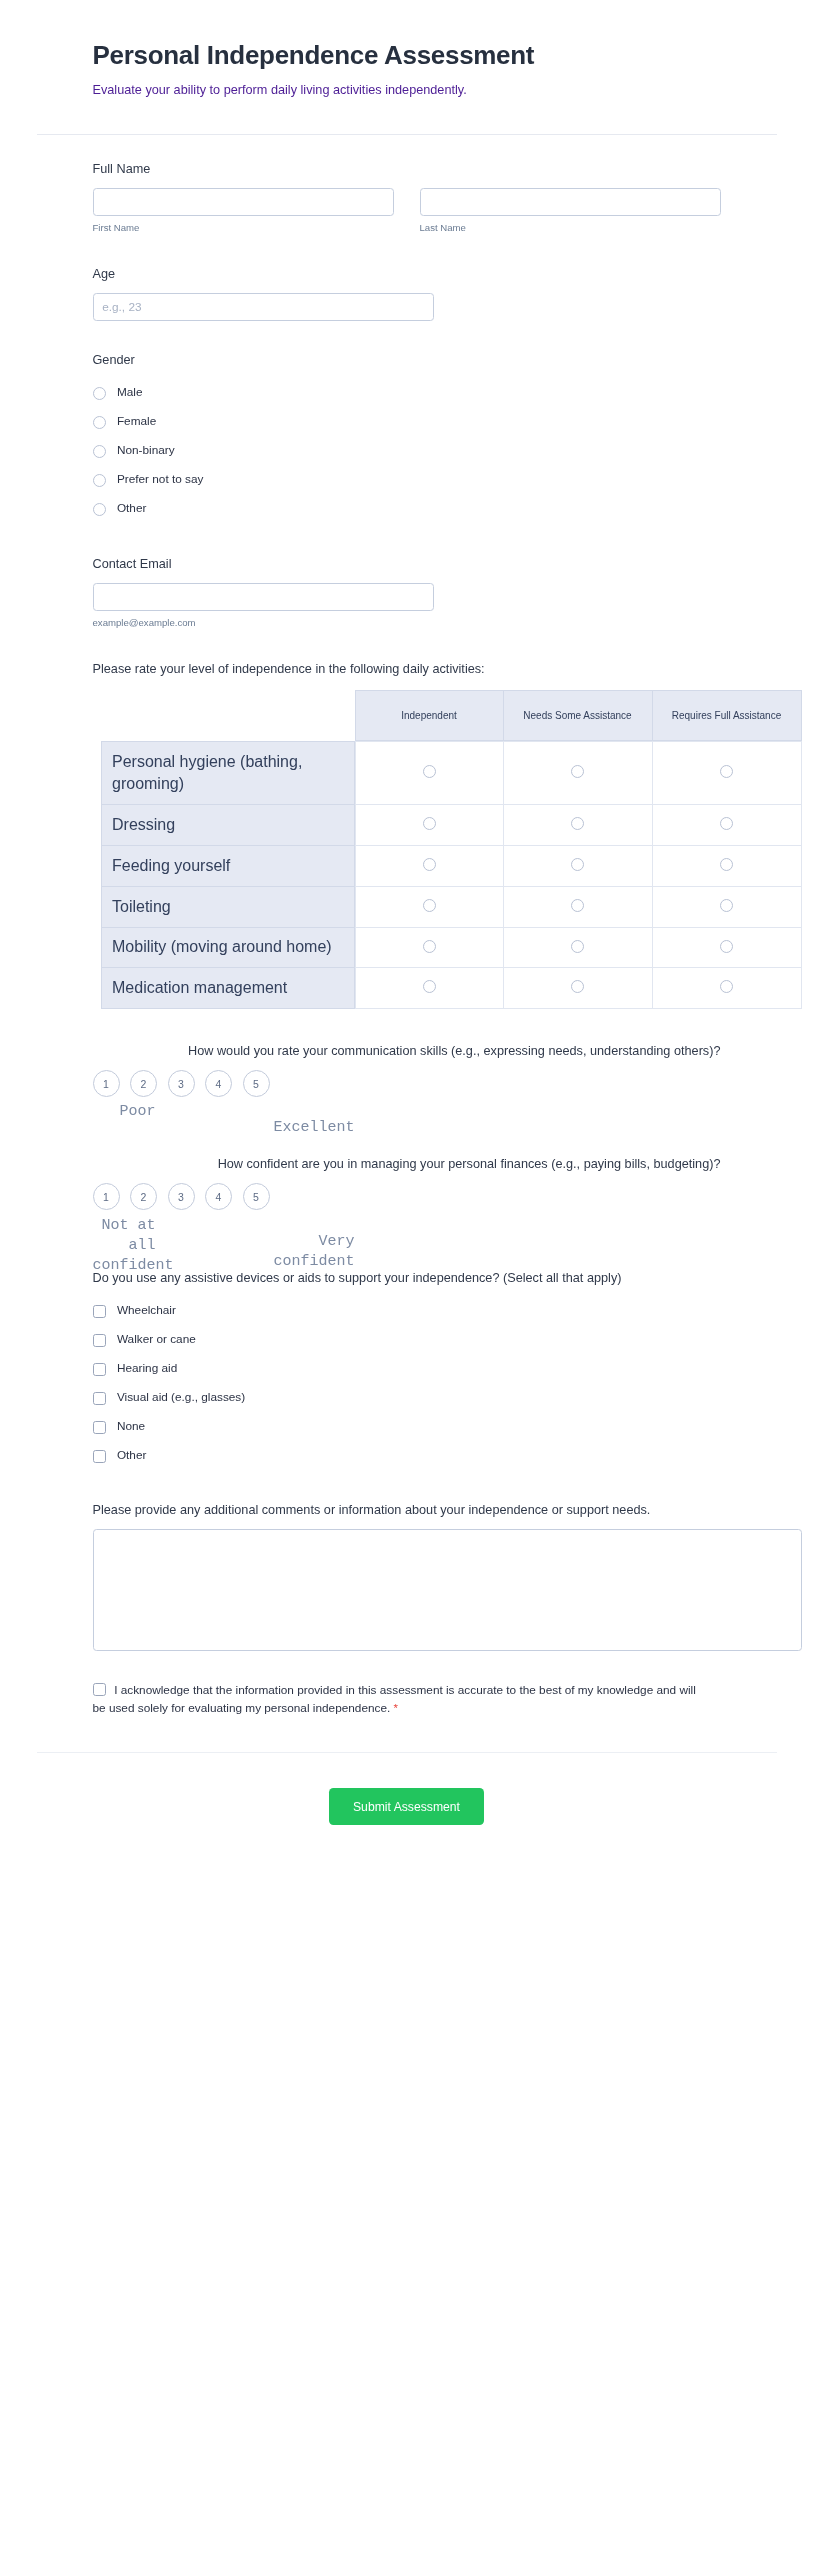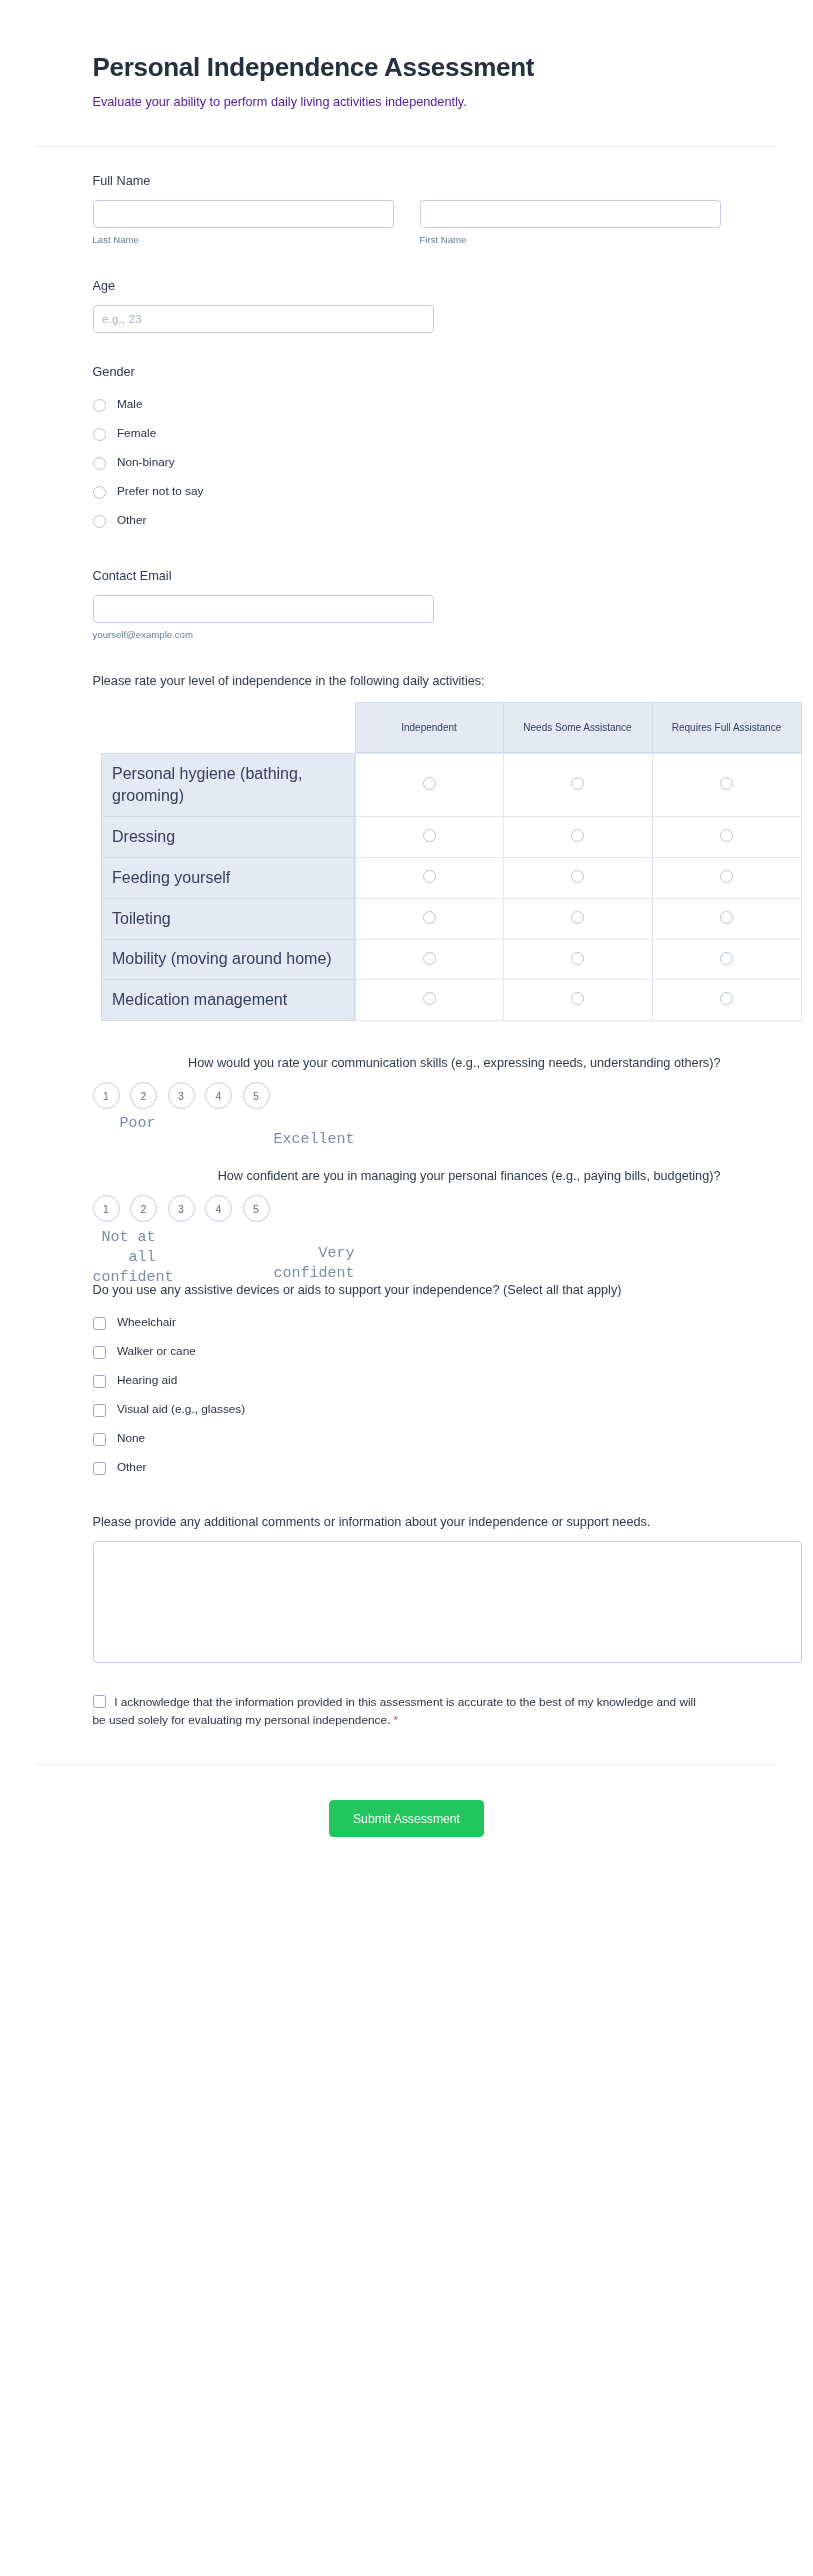--- a/index.html
+++ b/index.html
@@ -8,21 +8,21 @@
     background: #ffffff;
   }
   body {
     width: 813px;
     min-height: 2576px;
     font-family: "Liberation Sans", sans-serif;
     color: #2c3345;
     -webkit-font-smoothing: antialiased;
   }
 
-  .page { width: 740px; margin: 12px auto; background:#fff; }
+  .page { width: 740px; margin: 0 auto; background:#fff; }
 
   
   .form-header {
     padding: 40px 56px 35px 56px;
     border-bottom: 0.9px solid #e6e9f0;
   }
   .form-title {
     font-size: 26px;
     font-weight: bold;
     color: #27303f;
@@ -265,25 +265,25 @@
     <p class="form-subtitle">Evaluate your ability to perform daily living activities independently.</p>
   </div>
 
   <div class="form-body">
 
     <div class="field-block">
       <span class="field-label">Full Name</span>
       <div class="name-row">
         <div class="name-col">
           <input class="text-input" type="text" placeholder="" style="">
-          <div class="sub-label">Last Name</div>
+          <div class="sub-label">First Name</div>
         </div>
         <div class="name-col">
           <input class="text-input" type="text" placeholder="" style="">
-          <div class="sub-label">First Name</div>
+          <div class="sub-label">Last Name</div>
         </div>
       </div>
     </div>
 
     <div class="field-block" style="margin-top:30px;">
       <span class="field-label">Age</span>
       <div class="age-input-wrap">
         <input class="text-input" type="text" placeholder="e.g., 23" style="">
       </div>
     </div>
@@ -311,21 +311,21 @@
           <span class="radio-mark"></span>
           <span class="opt-label">Other</span>
         </div>
       </div>
     </div>
 
     <div class="field-block" style="margin-top:31.5px;">
       <span class="field-label">Contact Email</span>
       <div class="age-input-wrap">
         <input class="text-input" type="text" placeholder="" style="">
-        <div class="sub-label">yourself@example.com</div>
+        <div class="sub-label">example@example.com</div>
       </div>
     </div>
 
     <div class="field-block" style="margin-top:30px;">
       <span class="field-label wide">Please rate your level of independence in the following daily activities:</span>
       <div class="matrix-wrap">
         <table class="matrix">
           <thead>
             <tr>
               <th class="corner"></th>

